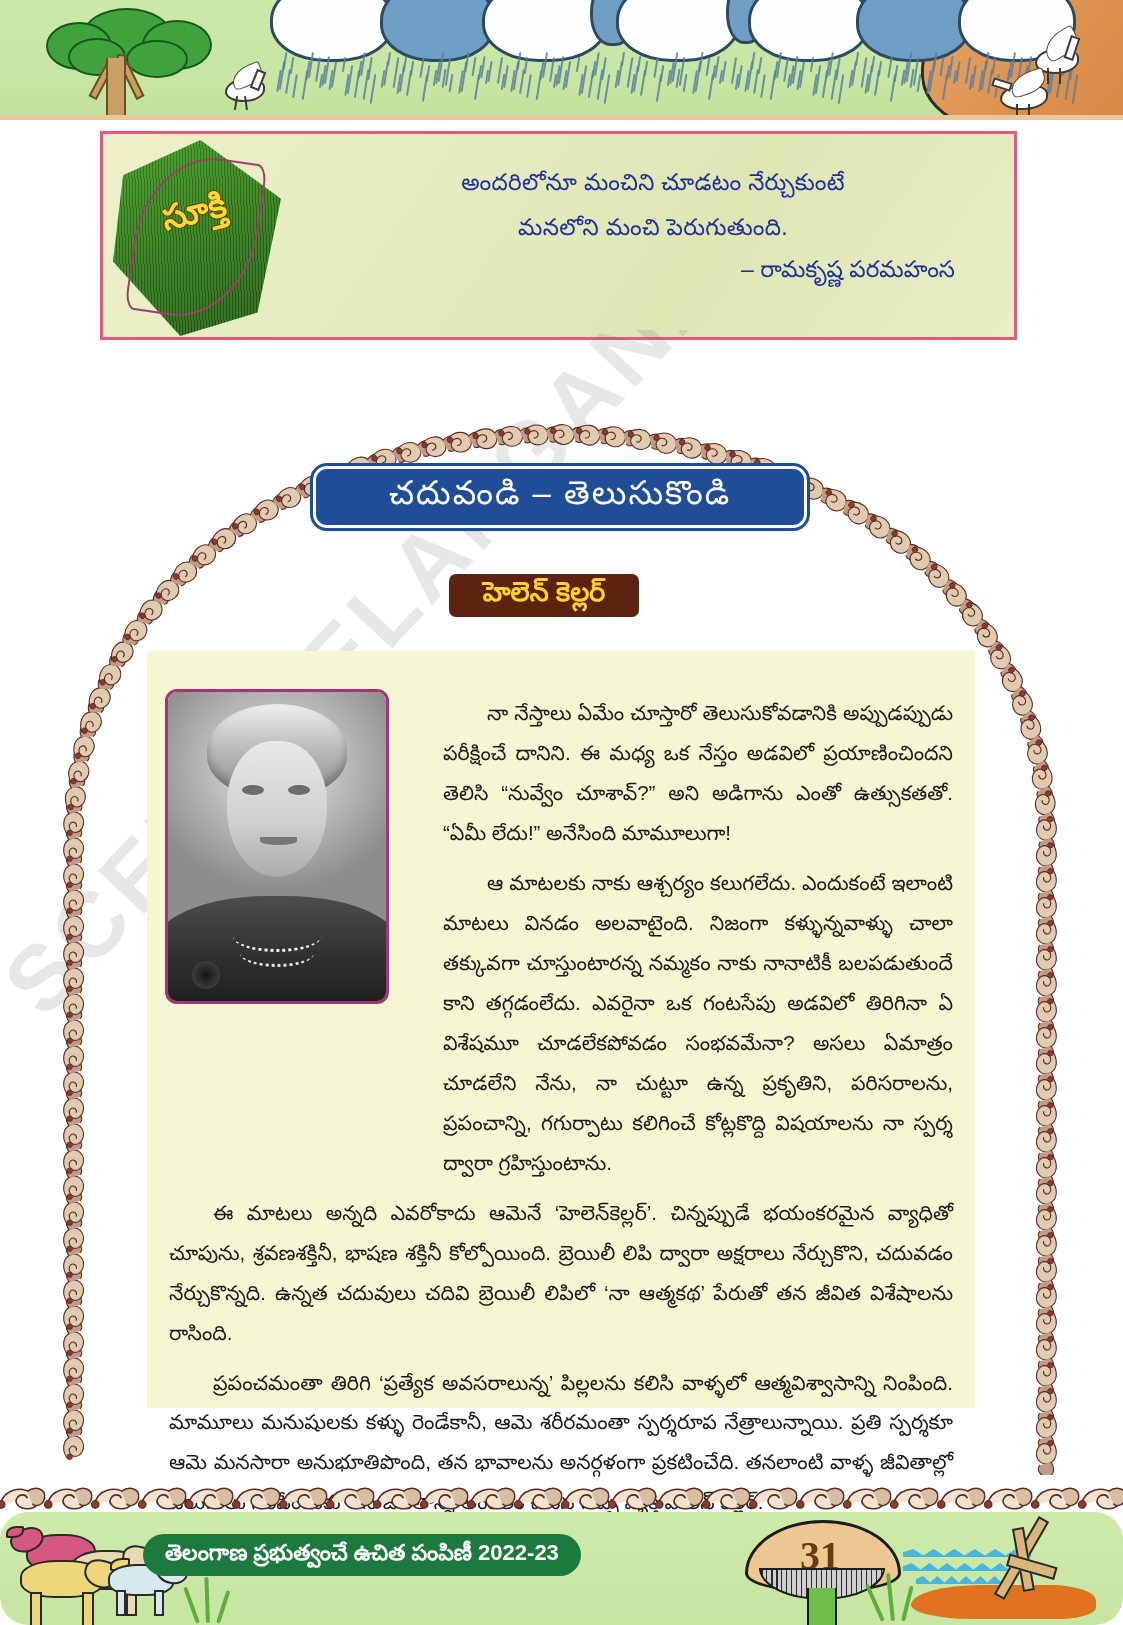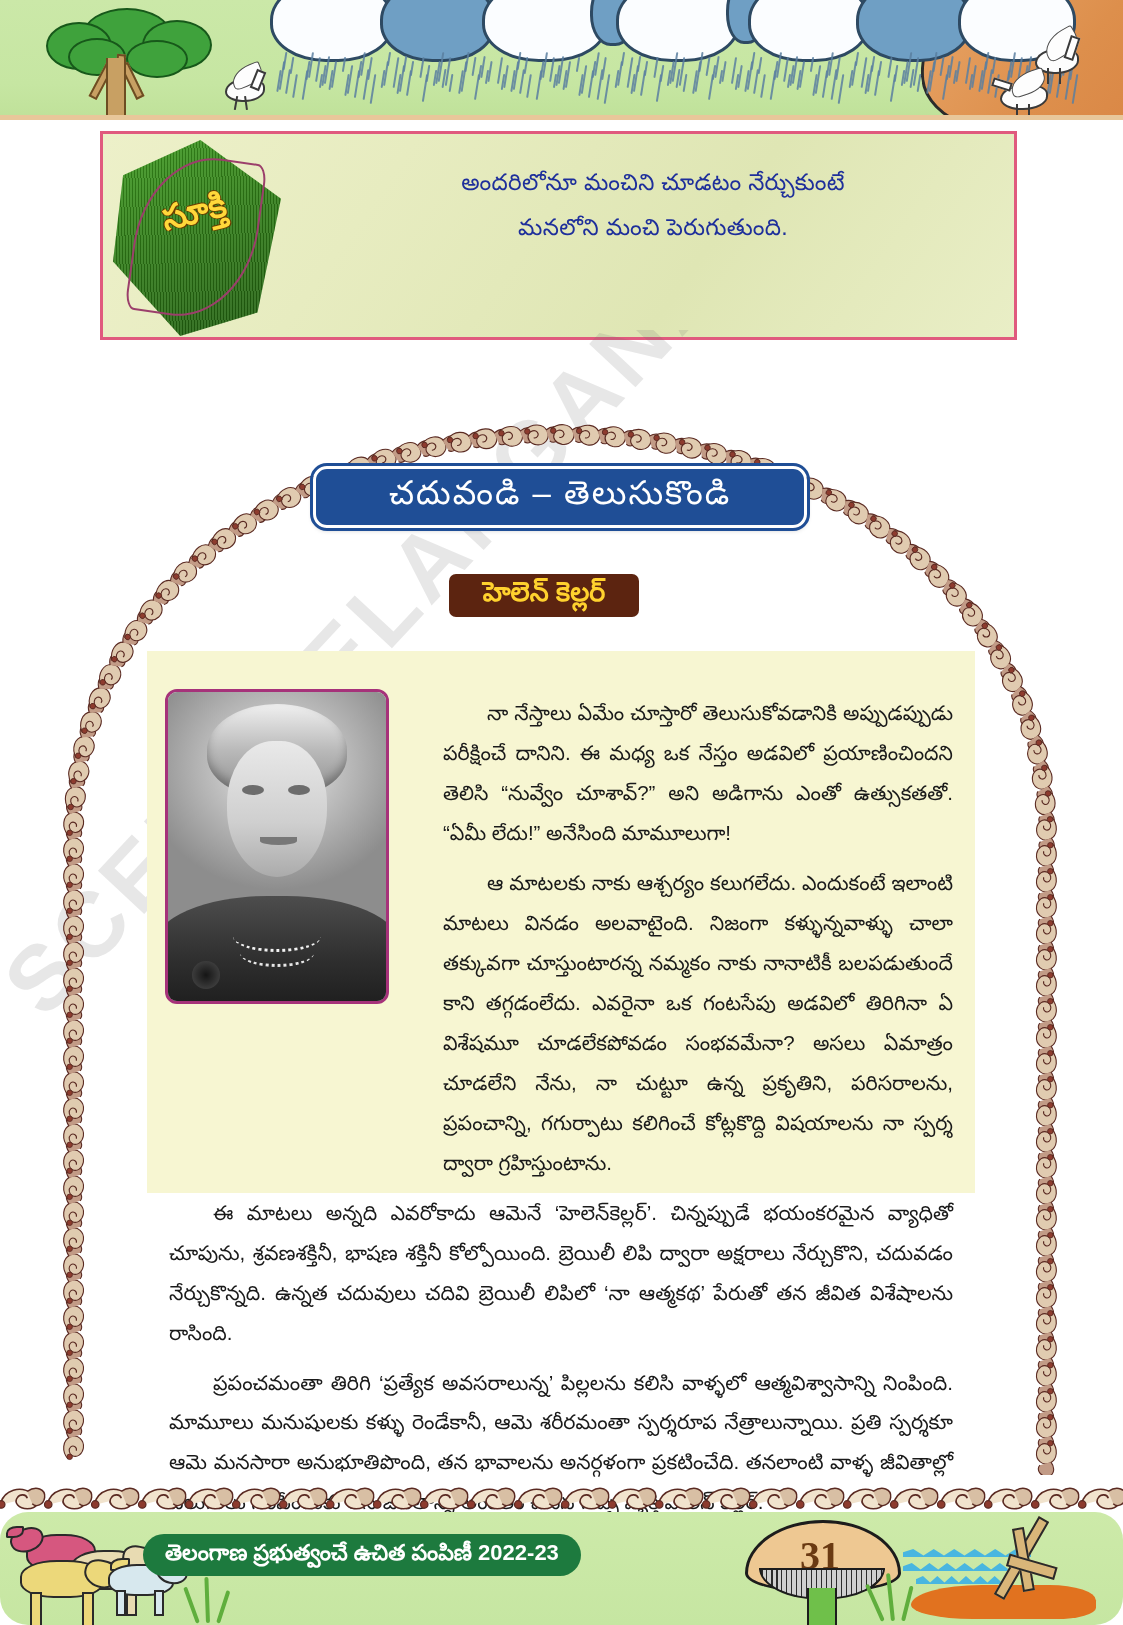--- a/index.html
+++ b/index.html
@@ -176,21 +176,21 @@
     display:flex; align-items:center; justify-content:center;
     box-sizing:border-box;
   }
   .subtitle-plaque span {
     color:#ffd22e; font-size:27px; font-weight:700; white-space:nowrap;
   }
 
   
   .article {
     position:absolute; left:147px; top:651px;
-    width:828px; height:542px;
+    width:828px; height:757px;
     background:#f7f6d2;
     box-sizing:border-box;
     padding: 42px 22px 22px 22px;
   }
   .portrait {
     position:absolute; left:18px; top:38px;
     width:224px; height:315px;
     border:3px solid #a6327a;
     border-radius:12px;
     overflow:hidden;
@@ -582,20 +582,21 @@
 
   <div class="quote-box">
     <div class="quote-leaf">
       <div class="leaf-shape"></div>
       <div class="leaf-outline"></div>
       <div class="leaf-word">సూక్తి</div>
     </div>
     <div class="quote-text-wrap">
       <div class="quote-line">అందరిలోనూ మంచిని చూడటం నేర్చుకుంటే</div>
       <div class="quote-line">మనలోని మంచి పెరుగుతుంది.</div>
+      <div class="quote-author">– రామకృష్ణ పరమహంస</div>
     </div>
   </div>
 
   <div class="watermark">
     <span>SCERT TELANGANA</span>
   </div>
 
   <div class="arch-wrap">
     <svg class="arch-svg" viewBox="0 0 1000 1110" preserveAspectRatio="none" aria-hidden="true">
       <defs>

